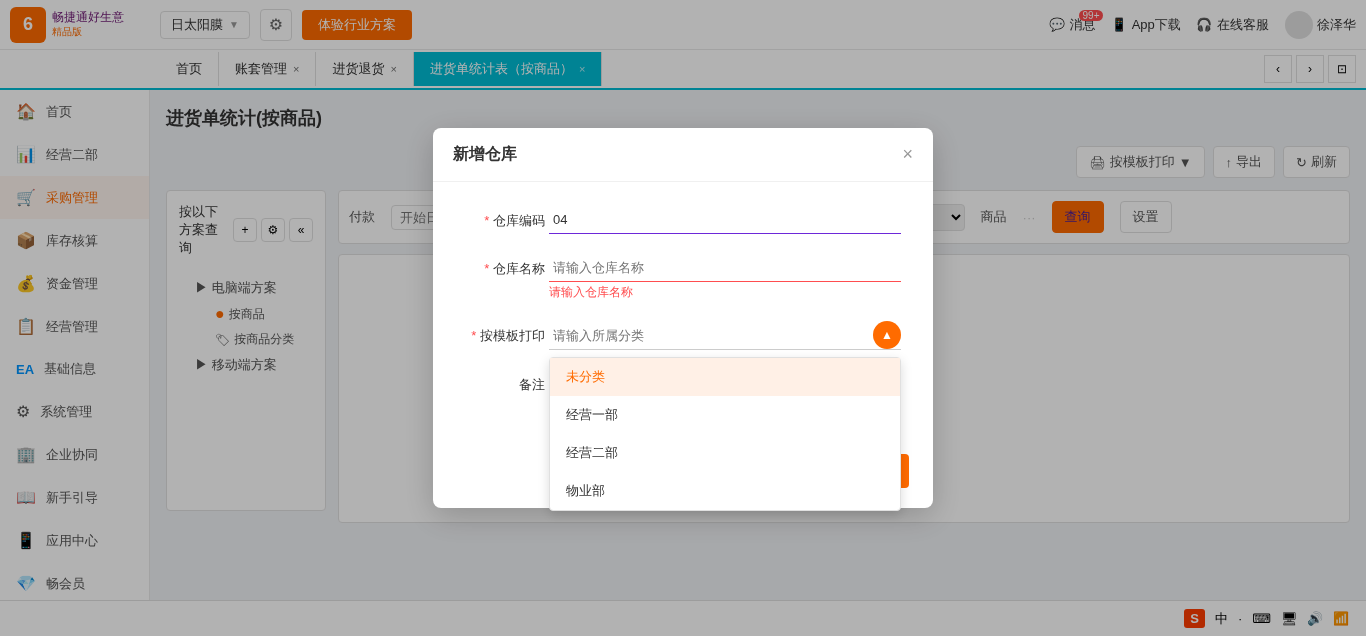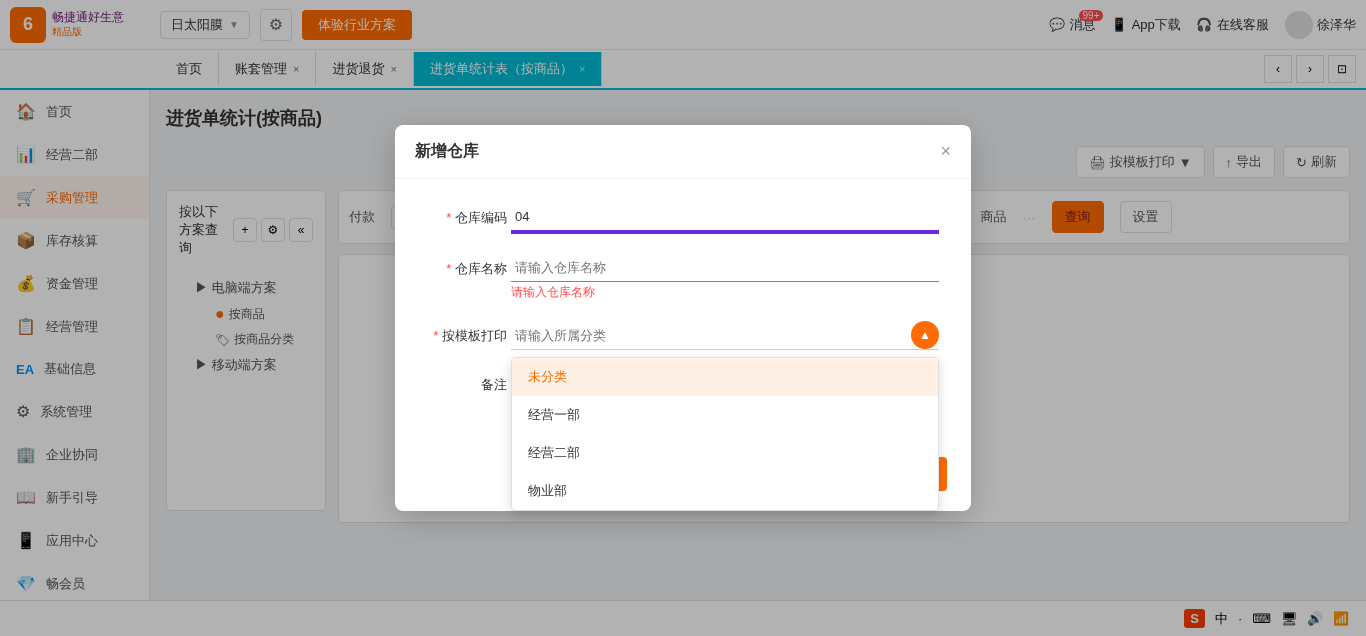--- a/index.html
+++ b/index.html
@@ -171,21 +171,21 @@
     .toolbar-btn {
       display: flex; align-items: center; gap: 4px;
       padding: 6px 12px;
       border: 1px solid #e0e0e0;
       background: #fff;
       border-radius: 4px;
       cursor: pointer;
       font-size: 13px;
       color: #555;
     }
-    .toolbar-btn.primary { background: #ff6b00; color: #7f1d1d; border-color: #ff6b00; }
+    .toolbar-btn.primary { background: #ff6b00; color: #4c1d95; border-color: #ff6b00; }
     .query-panel {
       background: #fff;
       border: 1px solid #e0e0e0;
       border-radius: 4px;
       padding: 12px;
       margin-bottom: 12px;
     }
     .query-header {
       display: flex;
       align-items: center;
@@ -228,21 +228,21 @@
       z-index: 100;
       display: flex;
       align-items: center;
       justify-content: center;
     }
 
     
     .modal {
       background: #fff;
       border-radius: 8px;
-      width: 576px;
+      width: 500px;
       box-shadow: 0 8px 32px rgba(0,0,0,0.2);
       position: relative;
       z-index: 101;
     }
     .modal-header {
       display: flex;
       align-items: center;
       justify-content: space-between;
       padding: 16px 20px;
       border-bottom: 1px solid #f0f0f0;
@@ -262,21 +262,21 @@
       color: #333;
       text-align: right;
       padding-top: 6px;
       flex-shrink: 0;
     }
     .form-label .required { color: #ff4d4f; }
     .form-control-wrap { flex: 1; position: relative; }
     .form-input {
       width: 100%;
       border: none;
-      border-bottom: 4px solid #6d28d9;
+      border-bottom: 1px solid #6d28d9;
       padding: 6px 4px;
       font-size: 13px;
       outline: none;
       color: #333;
       background: transparent;
     }
     .form-input.error-border { border-bottom: 1px solid #ff4d4f; }
     .error-tip { color: #ff4d4f; font-size: 12px; margin-top: 2px; }
 
     .category-input-wrap {

